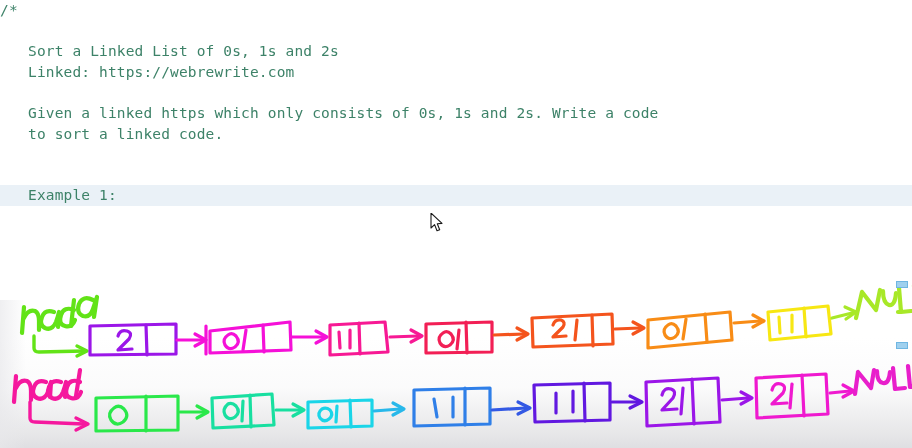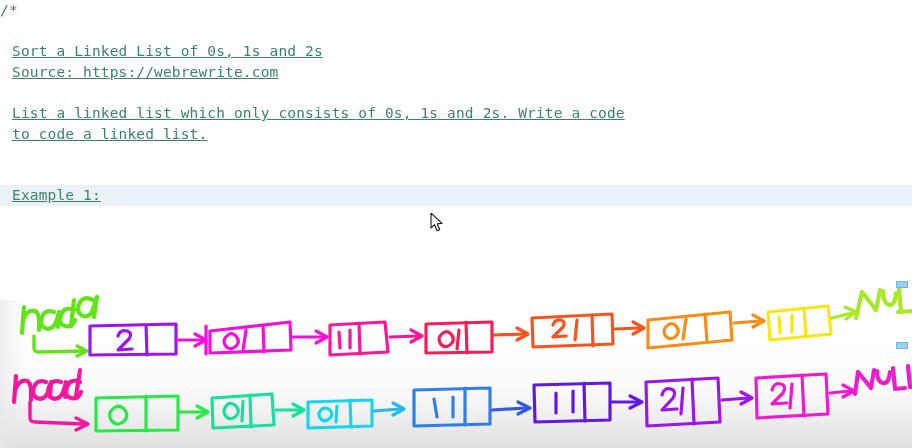--- a/index.html
+++ b/index.html
@@ -46,21 +46,21 @@
   }
   .code-line {
     font-family: "DejaVu Sans Mono", monospace;
     font-size: 14.5px;
     line-height: 20.6px;
     color: #3d8268;
     white-space: pre;
     letter-spacing: 0.15px;
     height: 20.6px;
   }
-  .code-line.indent { padding-left: 12px; text-decoration: underline; }
+  .code-line.indent { padding-left: 28px; }
   .code-line.blank { color: transparent; }
 
   #example-highlight-row {
     background: #eaf1f7;
     width: 912px;
   }
 
   
   #diagram-layer {
     position: absolute;
@@ -93,24 +93,24 @@
 </head>
 <body>
 
 <div id="bottom-gradient"></div>
 <div id="left-edge-gradient"></div>
 
 <div id="code-pane">
   <div class="code-line">/*</div>
   <div class="code-line indent blank"></div>
   <div class="code-line indent">Sort a Linked List of 0s, 1s and 2s</div>
-  <div class="code-line indent">Source: https://webrewrite.com</div>
-  <div class="code-line indent blank"></div>
-  <div class="code-line indent">List a linked list which only consists of 0s, 1s and 2s. Write a code</div>
-  <div class="code-line indent">to code a linked list.</div>
+  <div class="code-line indent">Linked: https://webrewrite.com</div>
+  <div class="code-line indent blank"></div>
+  <div class="code-line indent">Given a linked https which only consists of 0s, 1s and 2s. Write a code</div>
+  <div class="code-line indent">to sort a linked code.</div>
   <div class="code-line indent blank"></div>
   <div class="code-line indent blank"></div>
   <div id="example-highlight-row" class="code-line indent">Example 1:</div>
   <div class="code-line indent blank"></div>
 </div>
 
 <svg id="diagram-layer" viewBox="0 0 912 448">
   <defs>
     <style>
       .stroke { fill:none; stroke-linecap:round; stroke-linejoin:round; }

